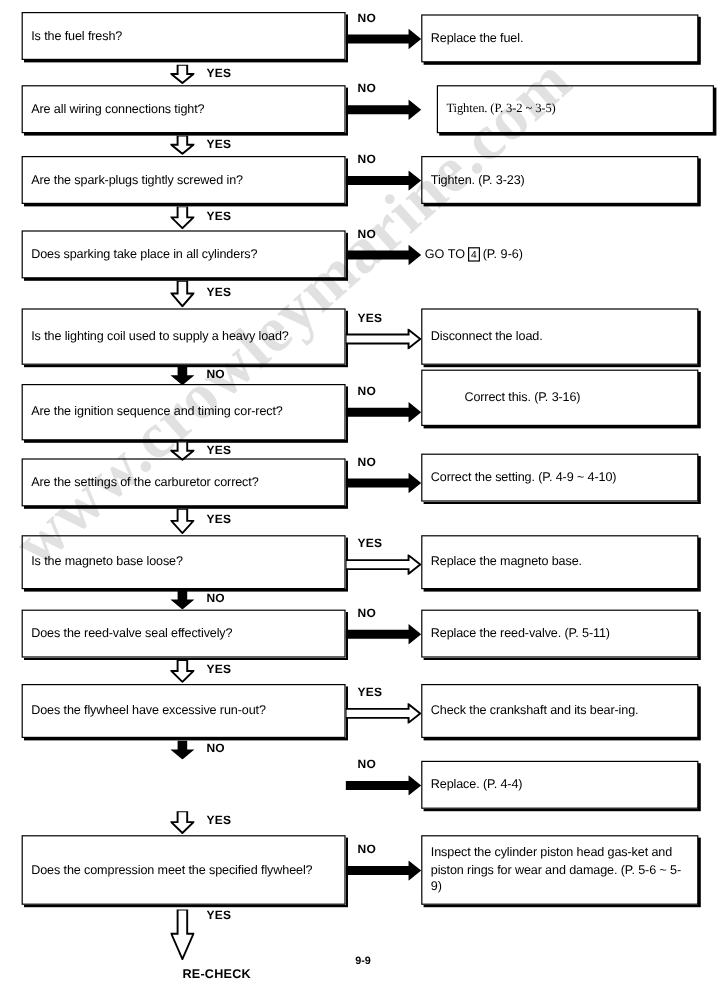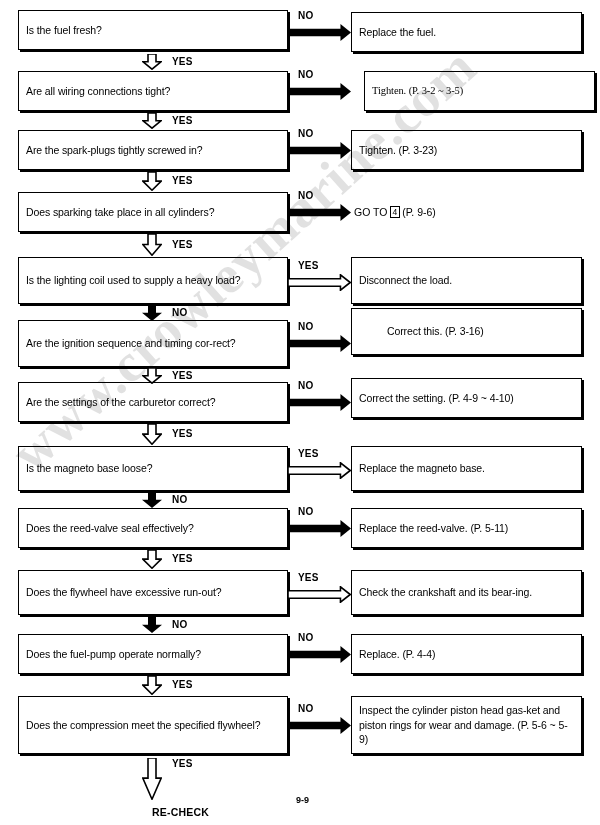--- a/index.html
+++ b/index.html
@@ -302,23 +302,20 @@
     <polygon points="0,4.76 52.46,4.76 52.46,0.8 62.2,8.5 52.46,16.2 52.46,12.24 0,12.24" fill="#fff" stroke="#000" stroke-width="1.6" stroke-linejoin="miter"></polygon>
       </svg>
     </div>
     <div class="edge-label" style="left: 298px; top: 572px;">YES</div>
     <div class="arrow" style="left: 142px; top: 616.5px;">
       <svg width="20" height="16" viewBox="0 0 20 16">
     <polygon points="6,0 14,0 14,7.68 20,7.68 10,16 0,7.68 6,7.68" fill="#000"></polygon>
       </svg>
     </div>
     <div class="edge-label" style="left: 172px; top: 618.5px;">NO</div>
-    <div class="node" style="left: 18px; top: 634px; width: 270px; height: 40px;">
-      <div class="txt">Does the fuel-pump operate normally?</div>
-    </div>
     <div class="node" style="left: 351px; top: 634px; width: 231px; height: 40px;">
       <div class="txt">Replace. (P. 4-4)</div>
     </div>
     <div class="arrow" style="left: 288px; top: 645.5px;">
       <svg width="63" height="17" viewBox="0 0 63 17">
     <polygon points="0,4.76 52.46,4.76 52.46,0 63,8.5 52.46,17 52.46,12.24 0,12.24" fill="#000"></polygon>
       </svg>
     </div>
     <div class="edge-label" style="left: 298px; top: 631.5px;">NO</div>
     <div class="arrow" style="left: 142px; top: 675.5px;">

